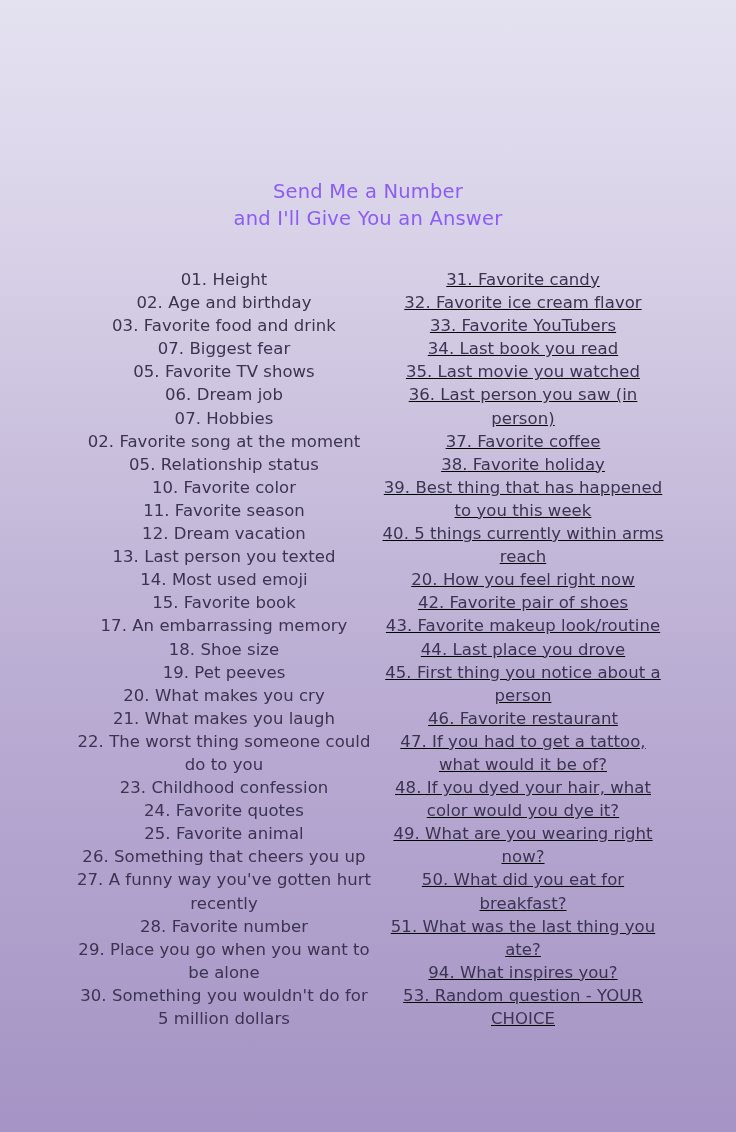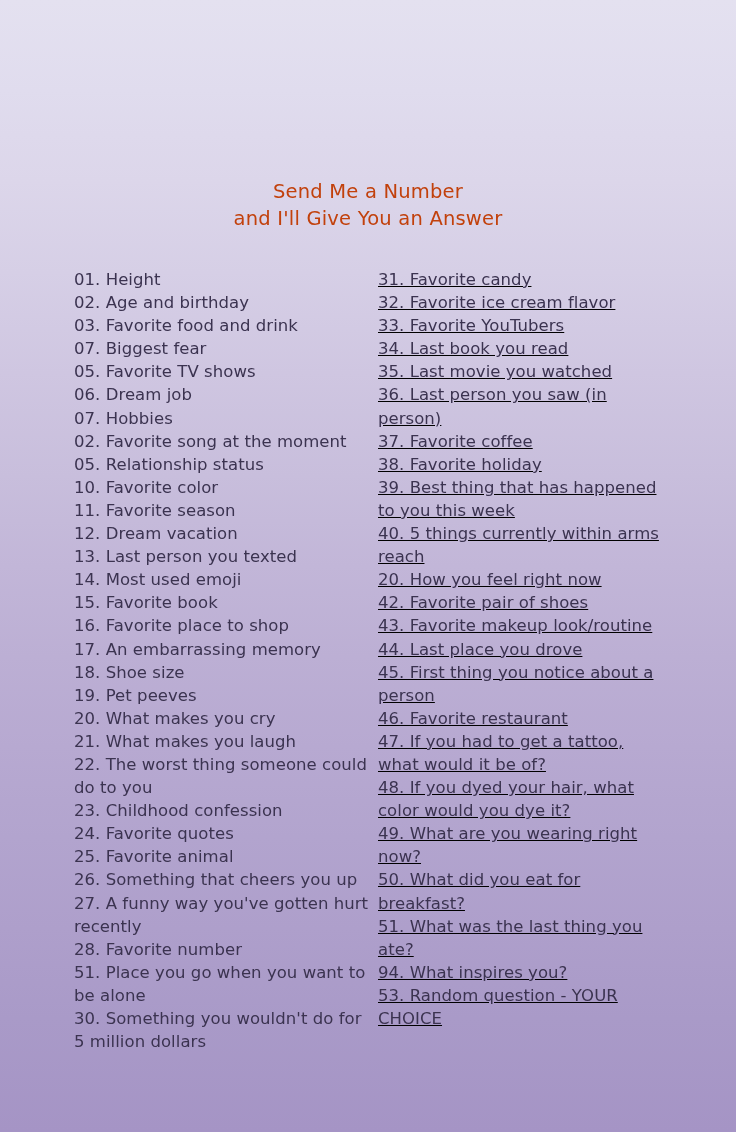--- a/index.html
+++ b/index.html
@@ -31,21 +31,21 @@
     width: 736px;
     height: 1132px;
     box-sizing: border-box;
   }
   .title-block {
     position: absolute;
     top: 178px;
     left: 0;
     width: 736px;
     text-align: center;
-    color: #c2410c;
+    color: #8b5cf6;
     font-size: 19.5px;
     line-height: 27px;
     letter-spacing: 0.2px;
   }
   .title-line { display: block; }
   .columns {
     position: absolute;
     top: 268px;
     left: 0;
     width: 736px;
@@ -65,20 +65,21 @@
     margin-left: 4px;
     text-decoration: underline;
   }
   .item {
     color: #3b3350;
     font-size: 16.5px;
     line-height: 23.1px;
     margin: 0 0 0 0;
     padding: 0;
     letter-spacing: 0.05px;
+    text-align: center;
   }
 </style>
 </head>
 <body>
 
 <div class="page">
 
   <div class="title-block">
     <span class="title-line">Send Me a Number</span>
     <span class="title-line">and I'll Give You an Answer</span>
@@ -94,34 +95,33 @@
       <p class="item">06. Dream job</p>
       <p class="item">07. Hobbies</p>
       <p class="item">02. Favorite song at the moment</p>
       <p class="item">05. Relationship status</p>
       <p class="item">10. Favorite color</p>
       <p class="item">11. Favorite season</p>
       <p class="item">12. Dream vacation</p>
       <p class="item">13. Last person you texted</p>
       <p class="item">14. Most used emoji</p>
       <p class="item">15. Favorite book</p>
-      <p class="item">16. Favorite place to shop</p>
       <p class="item">17. An embarrassing memory</p>
       <p class="item">18. Shoe size</p>
       <p class="item">19. Pet peeves</p>
       <p class="item">20. What makes you cry</p>
       <p class="item">21. What makes you laugh</p>
       <p class="item">22. The worst thing someone could do to you</p>
       <p class="item">23. Childhood confession</p>
       <p class="item">24. Favorite quotes</p>
       <p class="item">25. Favorite animal</p>
       <p class="item">26. Something that cheers you up</p>
       <p class="item">27. A funny way you've gotten hurt recently</p>
       <p class="item">28. Favorite number</p>
-      <p class="item">51. Place you go when you want to be alone</p>
+      <p class="item">29. Place you go when you want to be alone</p>
       <p class="item">30. Something you wouldn't do for 5 million dollars</p>
     </div>
     <div class="col col-right">
       <p class="item">31. Favorite candy</p>
       <p class="item">32. Favorite ice cream flavor</p>
       <p class="item">33. Favorite YouTubers</p>
       <p class="item">34. Last book you read</p>
       <p class="item">35. Last movie you watched</p>
       <p class="item">36. Last person you saw (in person)</p>
       <p class="item">37. Favorite coffee</p>

